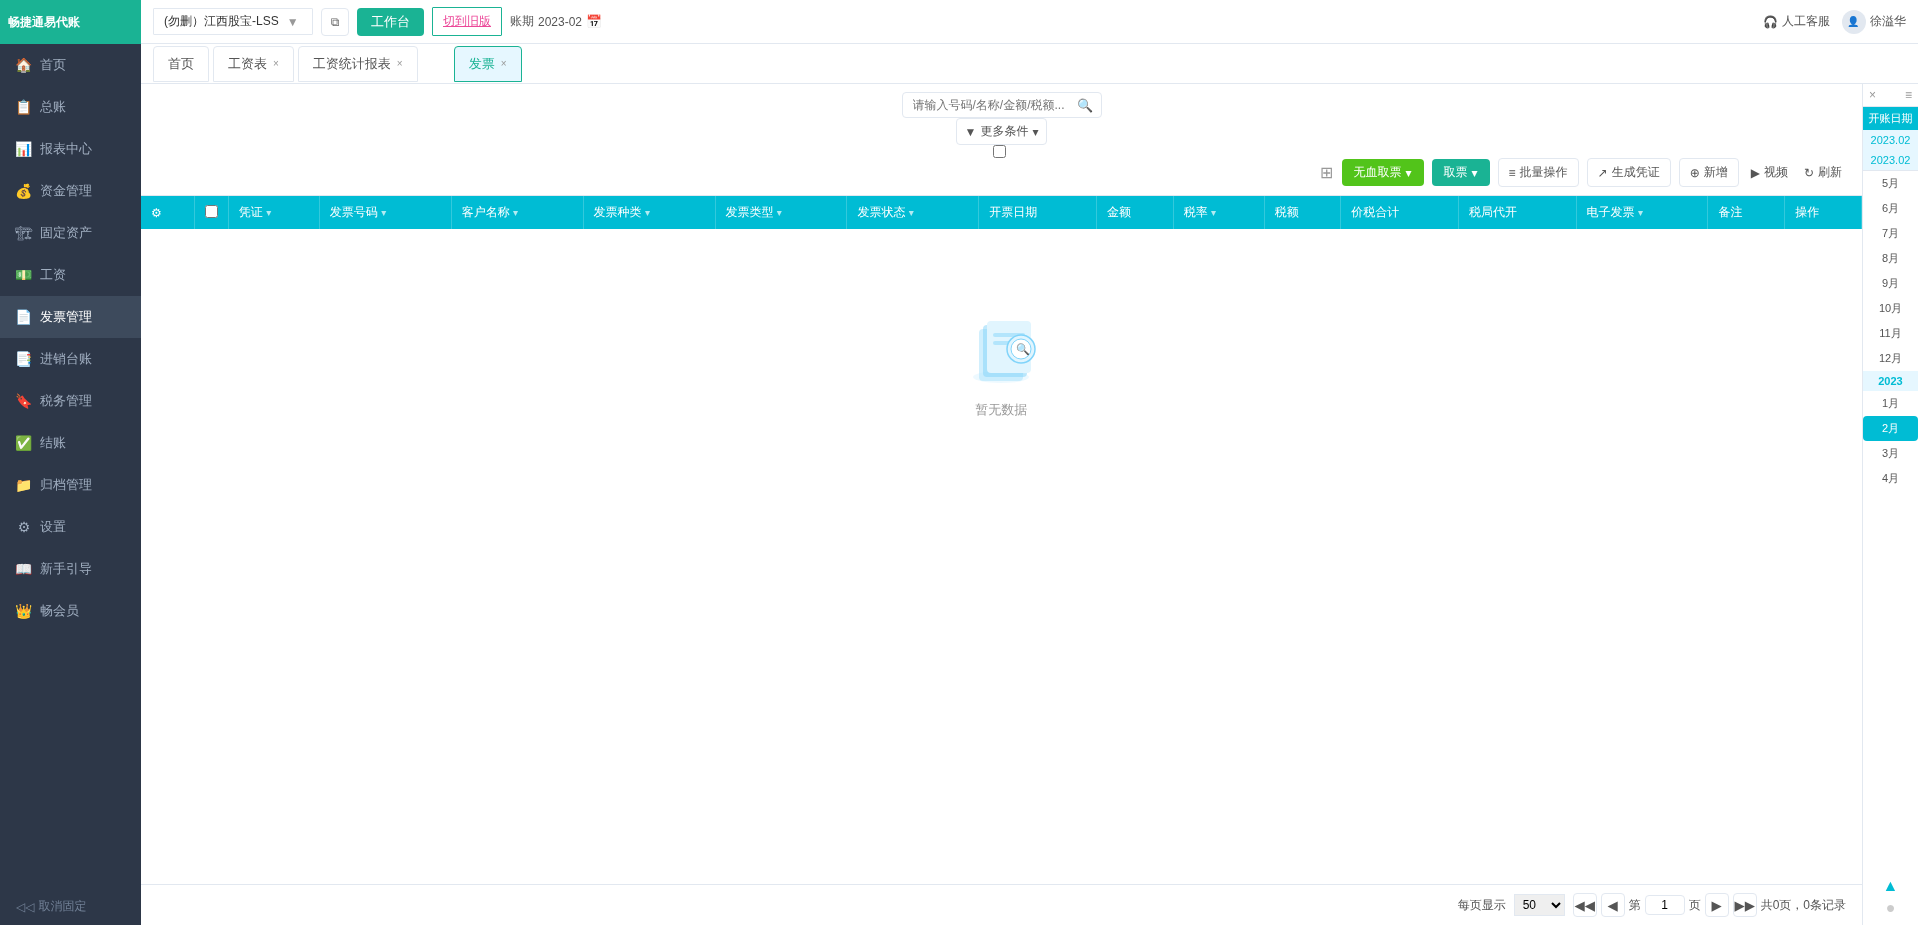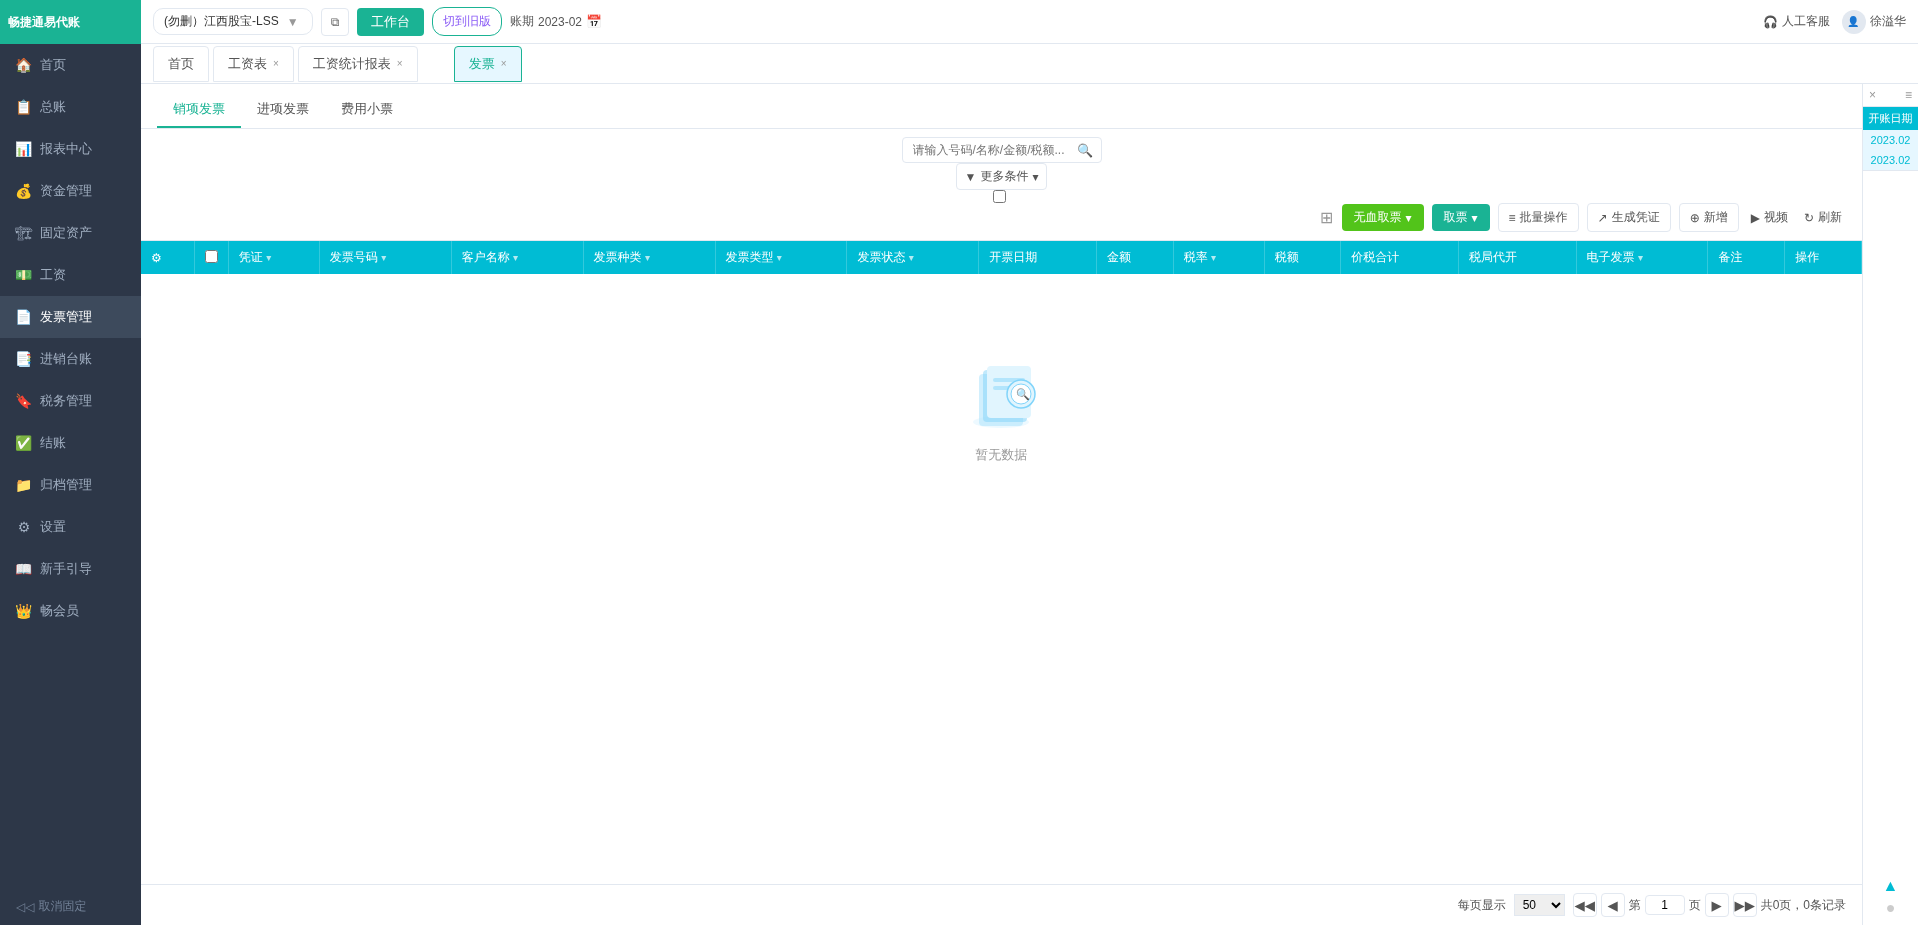--- a/index.html
+++ b/index.html
@@ -11,25 +11,25 @@
     .sidebar-item { display: flex; align-items: center; gap: 8px; padding: 12px 16px; color: #a0aec0; cursor: pointer; font-size: 13px; }
     .sidebar-item.active { background: #3d4a5c; color: white; }
     .sidebar-item .icon { width: 16px; height: 16px; display: flex; align-items: center; justify-content: center; font-size: 14px; }
     .sidebar-bottom { margin-top: auto; padding: 10px 16px; color: #718096; font-size: 12px; cursor: pointer; display: flex; align-items: center; gap: 4px; }
 
     
     .main { flex: 1; display: flex; flex-direction: column; height: 100%; overflow: hidden; }
 
     
     .topbar { background: white; height: 44px; display: flex; align-items: center; padding: 0 12px; border-bottom: 1px solid #e2e8f0; gap: 8px; flex-shrink: 0; }
-    .company-selector { display: flex; align-items: center; gap: 4px; border: 1px solid #e2e8f0; border-radius: 10px; padding: 4px 10px; cursor: pointer; font-size: 12px; color: #333; min-width: 160px; }
+    .company-selector { display: flex; align-items: center; gap: 4px; border: 1px solid #e2e8f0; border-radius: 1px; padding: 4px 10px; cursor: pointer; font-size: 12px; color: #333; min-width: 160px; }
     .company-selector .arrow { color: #999; margin-left: 4px; }
     .copy-btn { width: 28px; height: 28px; border: 1px solid #e2e8f0; border-radius: 4px; display: flex; align-items: center; justify-content: center; cursor: pointer; color: #666; }
     .workspace-btn { background: #1ab394; color: white; border: none; border-radius: 4px; padding: 5px 14px; cursor: pointer; font-size: 13px; }
-    .switch-btn { border: 1px solid #1ab394; color: #8b5cf6; background: white; border-radius: 12px; padding: 5px 10px; cursor: pointer; font-size: 12px; }
+    .switch-btn { border: 1px solid #1ab394; color: #ec4899; background: white; border-radius: 1px; padding: 5px 10px; cursor: pointer; font-size: 12px; text-decoration: underline; }
     .period-info { display: flex; align-items: center; gap: 4px; font-size: 12px; color: #555; }
     .topbar-right { margin-left: auto; display: flex; align-items: center; gap: 12px; }
     .service-btn { display: flex; align-items: center; gap: 4px; color: #555; font-size: 12px; cursor: pointer; }
     .user-btn { display: flex; align-items: center; gap: 4px; color: #555; font-size: 12px; cursor: pointer; }
     .avatar-circle { width: 24px; height: 24px; border-radius: 50%; background: #e2e8f0; display: flex; align-items: center; justify-content: center; font-size: 10px; color: #555; }
 
     
     .tabbar { background: white; height: 40px; display: flex; align-items: center; padding: 0 12px; border-bottom: 1px solid #e2e8f0; gap: 4px; flex-shrink: 0; }
     .tab { display: flex; align-items: center; gap: 6px; padding: 8px 14px; border-radius: 4px 4px 0 0; font-size: 13px; cursor: pointer; color: #555; border: 1px solid transparent; }
     .tab.active { background: #e6f7ff; border-color: #1ab394; color: #1ab394; margin-left: 32px; }
@@ -215,31 +215,20 @@
     <div class="tab active">
       <span>发票</span>
       <span class="close-icon">×</span>
     </div>
   </div>
 
   <div class="content">
 
     <div class="invoice-panel">
 
-      <div class="subtab-bar">
-        <div class="subtab active">
-          <span>销项发票</span>
-        </div>
-        <div class="subtab">
-          <span>进项发票</span>
-        </div>
-        <div class="subtab">
-          <span>费用小票</span>
-        </div>
-      </div>
 
       <div class="toolbar">
         <div class="search-wrap">
           <input type="text" class="search-input" placeholder="请输入号码/名称/金额/税额..." style="">
           <span class="search-icon">🔍</span>
         </div>
         <div class="filter-btn">
           <span>▼</span>
 
           <span>更多条件</span>
@@ -355,20 +344,35 @@
 
     <div class="date-panel" style="position:relative;">
       <div style="display:flex; align-items:center; justify-content:space-between; padding:4px 6px; border-bottom:1px solid #e2e8f0; flex-shrink:0;">
         <span style="cursor:pointer;color:#999;">×</span>
         <span style="cursor:pointer;color:#999;">≡</span>
       </div>
       <div class="date-panel-header">开账日期</div>
       <div style="padding:4px 0; text-align:center; font-size:11px; color:#00bcd4; background:#e6f7ff; cursor:pointer;">2023.02</div>
       <div style="padding:4px 0; text-align:center; font-size:11px; color:#00bcd4; background:#e6f7ff; cursor:pointer; border-bottom:1px solid #e2e8f0;">2023.02</div>
 
+      <div>
+        <div class="month-item">5月</div>
+        <div class="month-item">6月</div>
+        <div class="month-item">7月</div>
+        <div class="month-item">8月</div>
+        <div class="month-item">9月</div>
+        <div class="month-item">10月</div>
+        <div class="month-item">11月</div>
+        <div class="month-item">12月</div>
+        <div style="padding:4px 0; text-align:center; font-size:11px; color:#00bcd4; background:#e6f7ff; font-weight:bold;">2023</div>
+        <div class="month-item">1月</div>
+        <div class="month-item active">2月</div>
+        <div class="month-item">3月</div>
+        <div class="month-item">4月</div>
+      </div>
 
       <div style="margin-top:auto; display:flex; flex-direction:column; align-items:center; padding:8px 0;">
         <span style="color:#00bcd4; font-size:16px; cursor:pointer;">▲</span>
         <span style="color:#ccc; font-size:16px; cursor:pointer; margin-top:4px;">●</span>
       </div>
     </div>
   </div>
 </div>
 
 </body></html>

